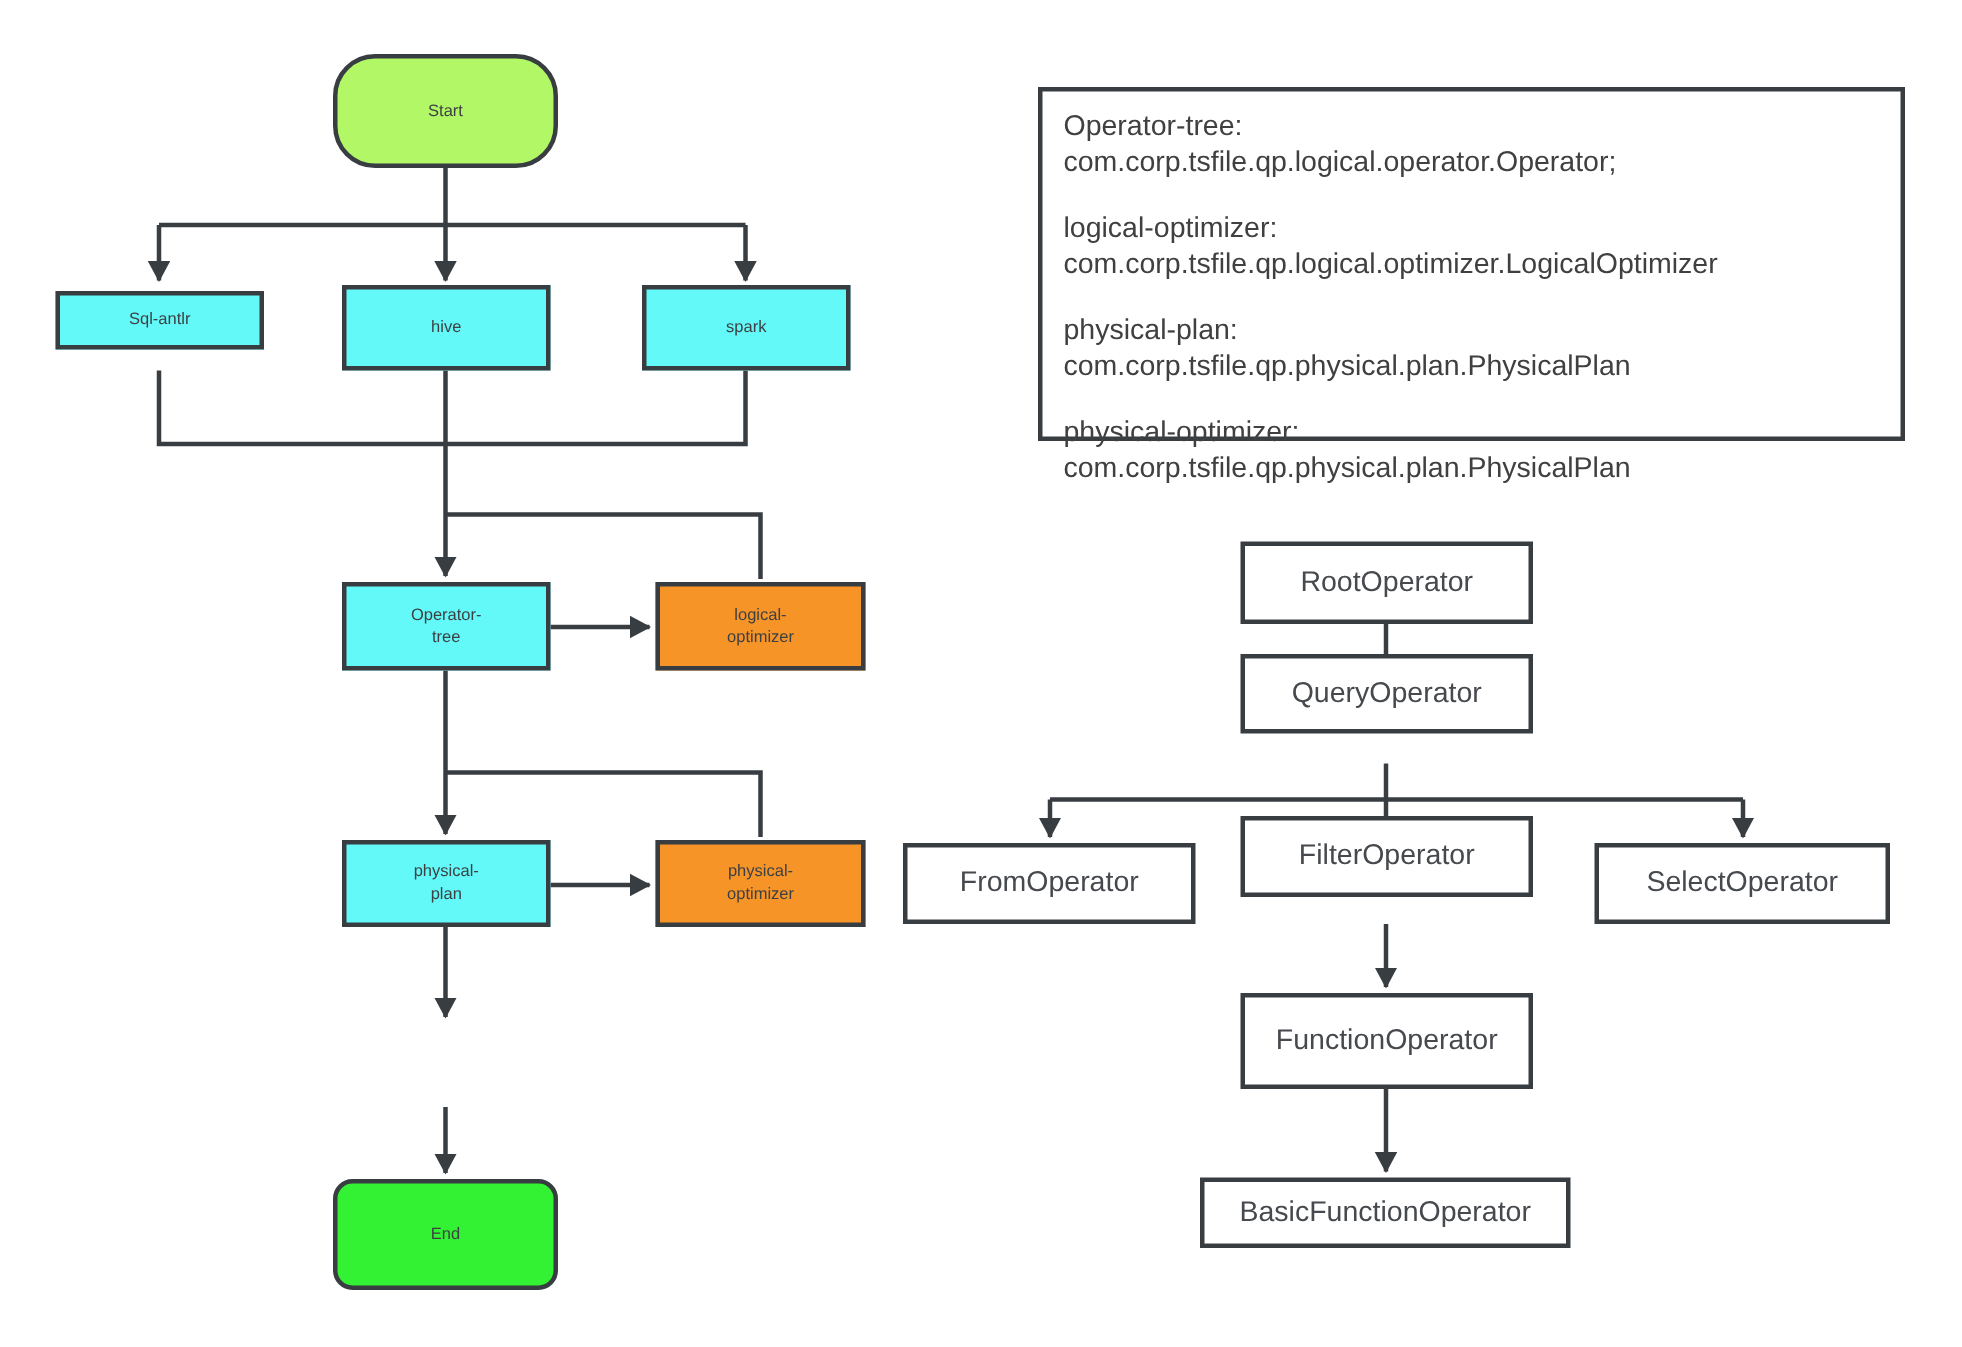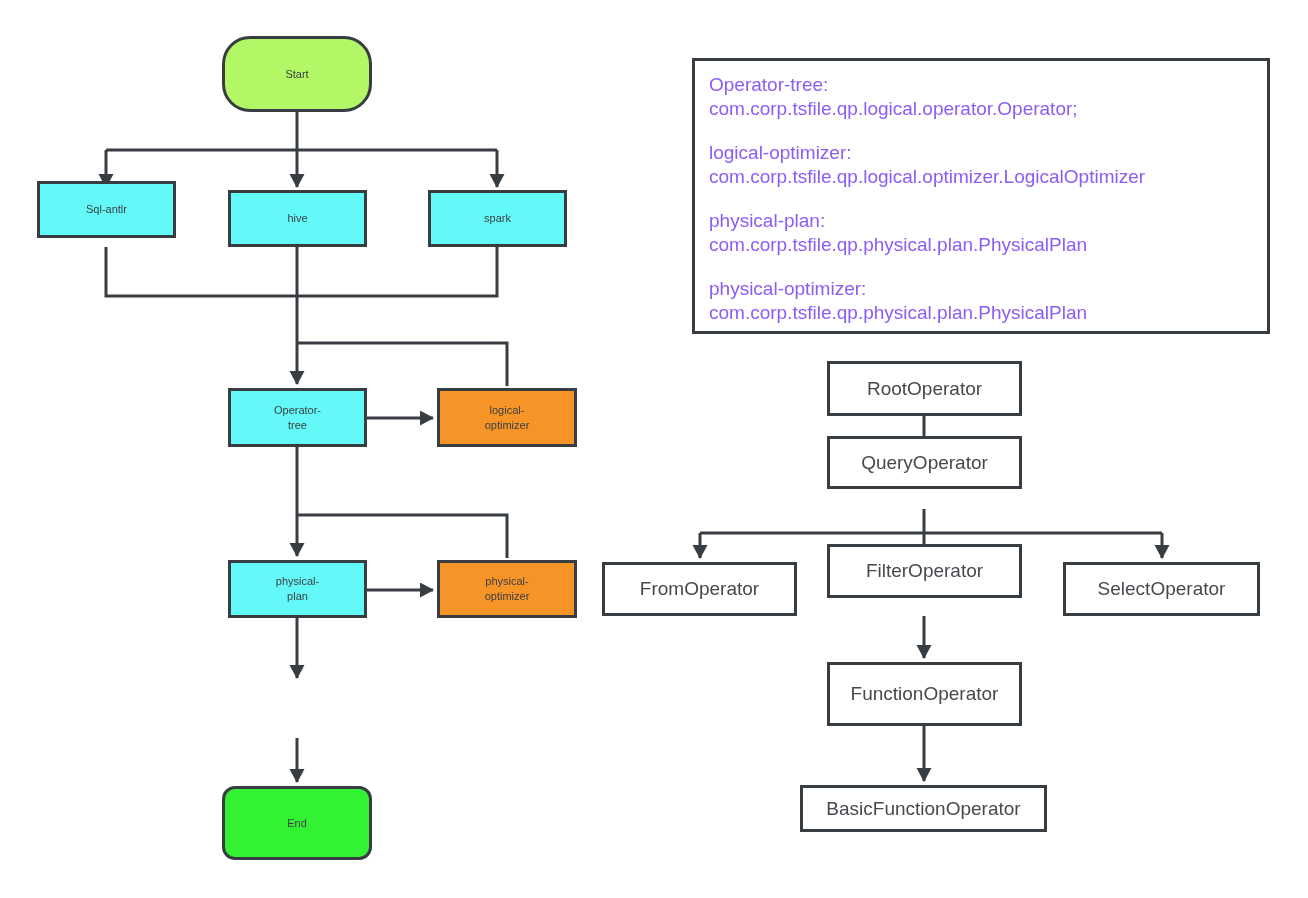--- a/index.html
+++ b/index.html
@@ -54,27 +54,27 @@
   .optimizer { background: var(--optimizer-fill); }
   .tree-node {
     background: #ffffff;
     font-size: 19px;
     color: #46494d;
   }
   .notes-box {
     position: absolute;
     box-sizing: border-box;
     left: 692px; top: 58px;
-    width: 578px; height: 276px;
+    width: 578px; height: 236px;
     border: 3px solid var(--node-border);
     background: #ffffff;
     padding: 12px 14px;
     font-size: 19px;
     line-height: 24px;
-    color: #8b5cf6;
+    color: #404040;
   }
   .notes-box p { margin: 0 0 20px 0; }
   .notes-box p:last-child { margin-bottom: 0; }
   .notes-box .note-line { display: block; }
 </style>
 </head>
 <body>
 
 <div id="canvas">
 
@@ -106,21 +106,21 @@
     <path class="connector" d="M924,533 V558" marker-end="url(#arrowhead)"></path>
     <path class="connector" d="M1162,533 V558" marker-end="url(#arrowhead)"></path>
     <path class="connector" d="M924,616 V658" marker-end="url(#arrowhead)"></path>
     <path class="connector" d="M924,726 V781" marker-end="url(#arrowhead)"></path>
   </svg>
 
   <div class="node terminal start" style="left:222px;top:36px;width:150px;height:76px">
     <span class="node-label">Start</span>
   </div>
 
-  <div class="node process" style="left:37px;top:181px;width:139px;height:57px">
+  <div class="node process" style="left:37px;top:194px;width:139px;height:39px">
     <span class="node-label">Sql-antlr</span>
   </div>
   <div class="node process" style="left:228px;top:190px;width:139px;height:57px">
     <span class="node-label">hive</span>
   </div>
   <div class="node process" style="left:428px;top:190px;width:139px;height:57px">
     <span class="node-label">spark</span>
   </div>
 
   <div class="node process" style="left:228px;top:388px;width:139px;height:59px">

